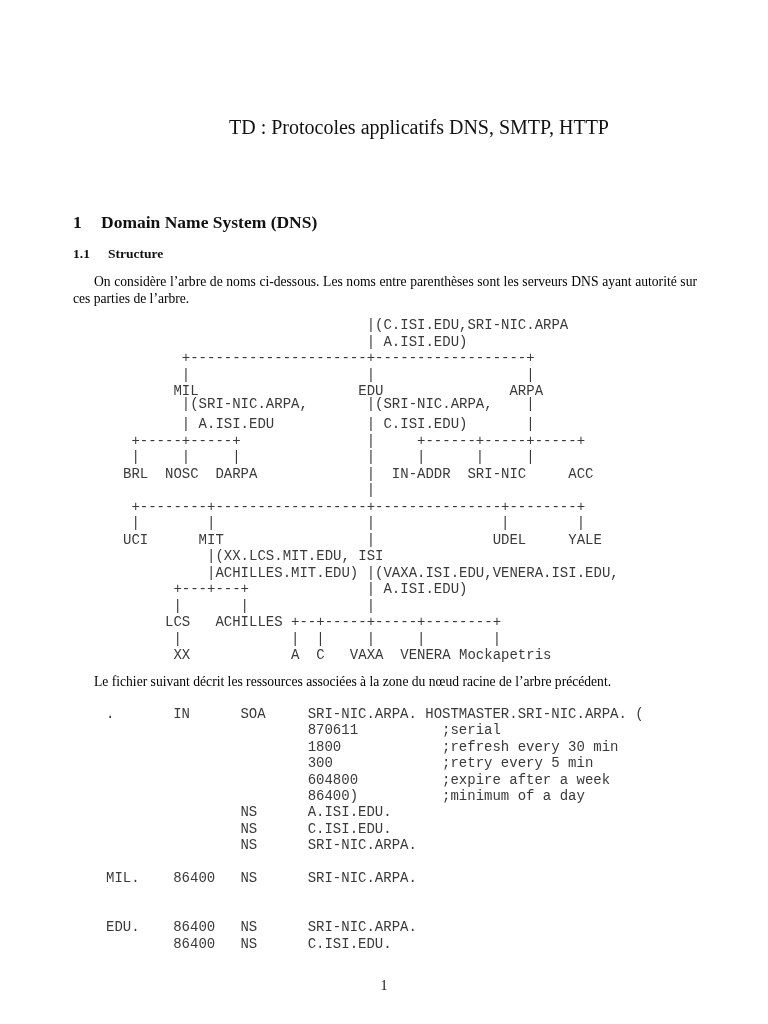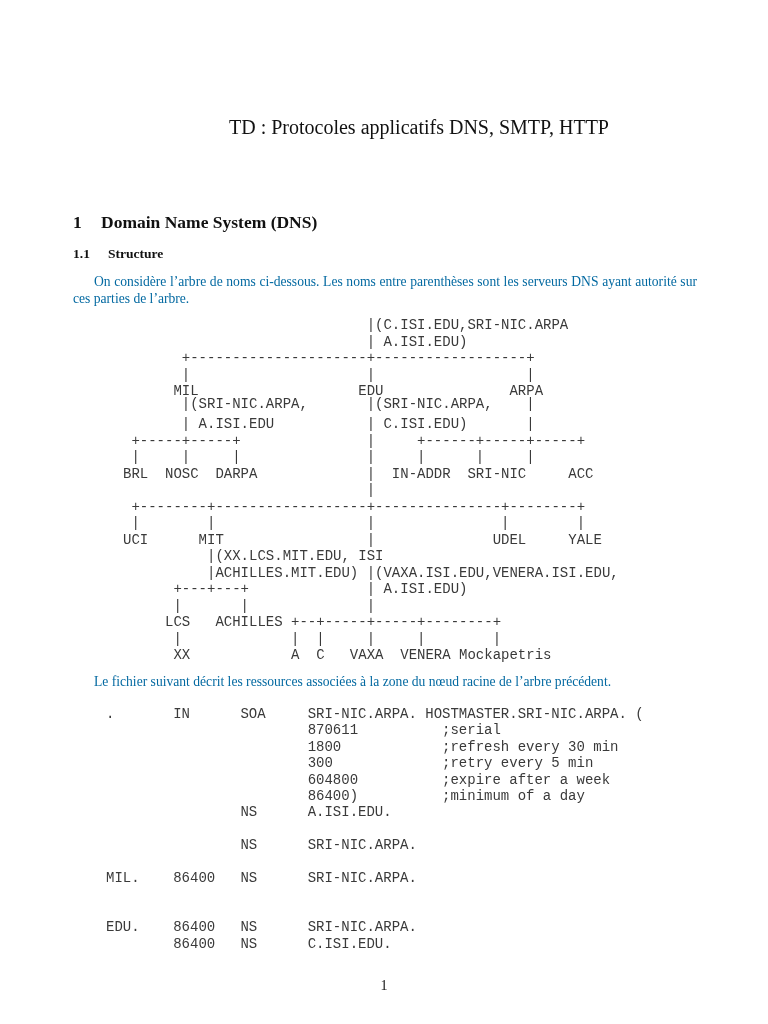--- a/index.html
+++ b/index.html
@@ -13,21 +13,21 @@
     font-family: "Liberation Serif", serif; color: #111; white-space: nowrap;
   }
   .h1 .num { display: inline-block; width: 28px; }
   .h2 {
     position: absolute; left: 73px; top: 246px; font-size: 13.5px; font-weight: bold;
     font-family: Liberation Serif, serif; color: #111; white-space: nowrap;
   }
   .h2 .num { display: inline-block; width: 35px; }
   .para {
     position: absolute; left: 73px; width: 624px; font-size: 13.6px; line-height: 17px;
-    font-family: "Liberation Serif", serif; color: #0369a1; text-indent: 21px; text-align: justify;
+    font-family: "Liberation Serif", serif; color: #000000; text-indent: 21px; text-align: justify;
   }
   .p1 { top: 273px; text-align-last: left; }
   .p2 { top: 673px; }
   .ascii {
     position: absolute; left: 0; top: 0; width: 768px; height: 1024px;
   }
   .ln {
     position: absolute; white-space: pre; font-family: "Liberation Mono", "DejaVu Sans Mono", monospace;
     font-size: 14px; line-height: 16px; color: #3a3a3a;
   }
@@ -80,20 +80,21 @@
 <p class="para p2" style="margin:0">Le fichier suivant décrit les ressources associées à la zone du nœud racine de l’arbre précédent.</p>
 
 <div class="ascii zone">
   <div class="ln" style="top:706px">.       IN      SOA     SRI-NIC.ARPA. HOSTMASTER.SRI-NIC.ARPA. (</div>
   <div class="ln" style="top:722.4px">                        870611          ;serial</div>
   <div class="ln" style="top:738.8px">                        1800            ;refresh every 30 min</div>
   <div class="ln" style="top:755.2px">                        300             ;retry every 5 min</div>
   <div class="ln" style="top:771.6px">                        604800          ;expire after a week</div>
   <div class="ln" style="top:788px">                        86400)          ;minimum of a day</div>
   <div class="ln" style="top:804.4px">                NS      A.ISI.EDU.</div>
+  <div class="ln" style="top:820.8px">                NS      C.ISI.EDU.</div>
   <div class="ln" style="top:837.2px">                NS      SRI-NIC.ARPA.</div>
   <div class="ln" style="top:853.6px"></div>
   <div class="ln" style="top:870px">MIL.    86400   NS      SRI-NIC.ARPA.</div>
   <div class="ln" style="top:902.8px"></div>
   <div class="ln" style="top:919.2px">EDU.    86400   NS      SRI-NIC.ARPA.</div>
   <div class="ln" style="top:935.6px">        86400   NS      C.ISI.EDU.</div>
 </div>
 
 <div class="pagenum">1</div>
 

